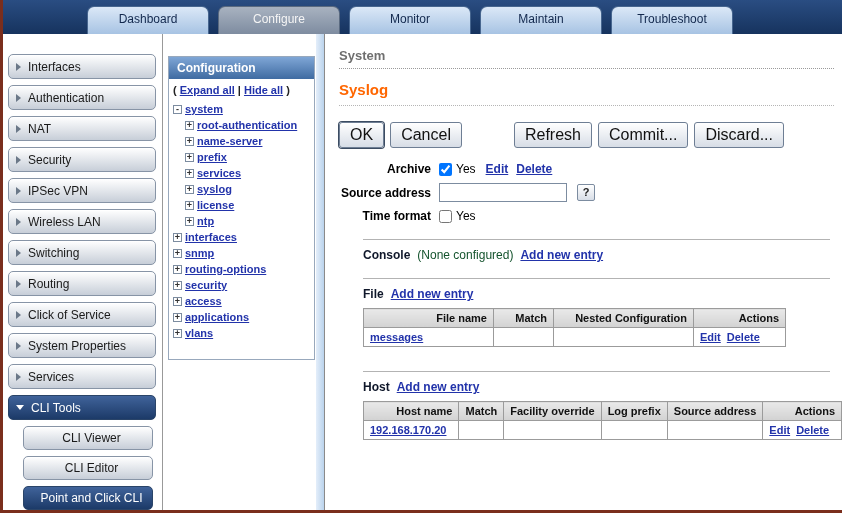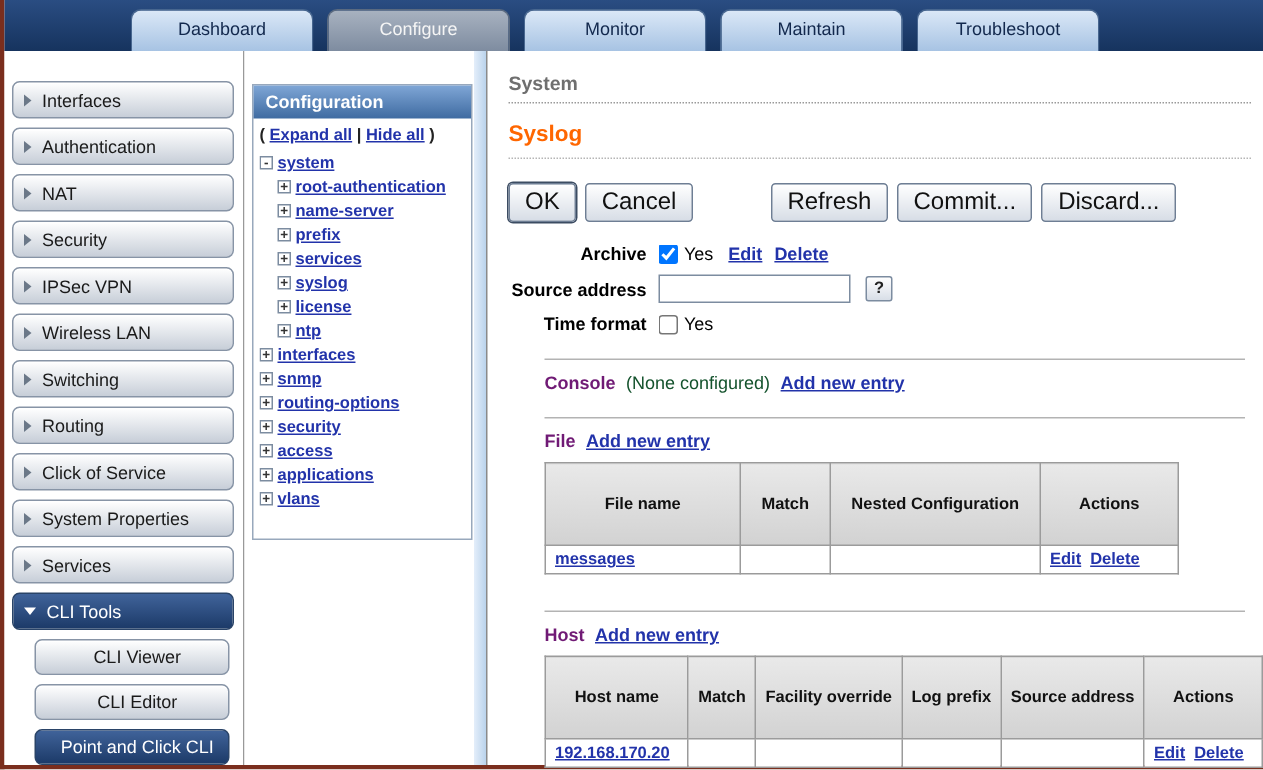--- a/index.html
+++ b/index.html
@@ -119,27 +119,27 @@
   .txt { width: 128px; height: 19px; border: 1px solid #7c8ca0; font-size: 12px; padding: 1px 3px; font-family: inherit; }
   .helpbtn {
     width: 18px; height: 17px; border: 1px solid #7c8ca0;
     background: linear-gradient(#fff, #d8dee7); font-size: 11px;
     text-align: center; line-height: 15px; margin-left: 10px;
     cursor: pointer; border-radius: 2px; font-weight: bold; color: #222;
   }
   .section { margin: 16px 4px 0 24px; border-top: 1px solid #b3b3b3; padding-top: 8px; font-size: 12px; }
   .section.gap { margin-top: 24px; }
   .sec-head { display: flex; align-items: center; }
-  .sec-title { font-weight: bold; color: #701a75; margin-right: 7px; }
+  .sec-title { font-weight: bold; color: #0f172a; margin-right: 7px; }
   .sec-status { color: #14532d; margin-right: 7px; }
   table.grid { border-collapse: collapse; margin-top: 7px; font-size: 11px; }
   .grid th {
     background: linear-gradient(#e9e9e9, #d2d2d2);
-    border: 1px solid #9b9b9b; font-weight: bold; text-align: center;
-    padding: 21px 6px; color: #111; white-space: nowrap;
+    border: 1px solid #9b9b9b; font-weight: bold; text-align: right;
+    padding: 3px 6px; color: #111; white-space: nowrap;
   }
   .grid td { border: 1px solid #9b9b9b; padding: 3px 6px; height: 13px; background: #fff; white-space: nowrap; }
   .grid .alink { font-size: 11px; margin-right: 6px; }
   .fc1 { width: 130px; } .fc2 { width: 60px; } .fc3 { width: 140px; } .fc4 { width: 92px; }
   .hc1 { width: 96px; } .hc2 { width: 42px; } .hc3 { width: 92px; }
   .hc4 { width: 62px; } .hc5 { width: 92px; } .hc6 { width: 74px; }
 </style>
 </head>
 <body>
 

